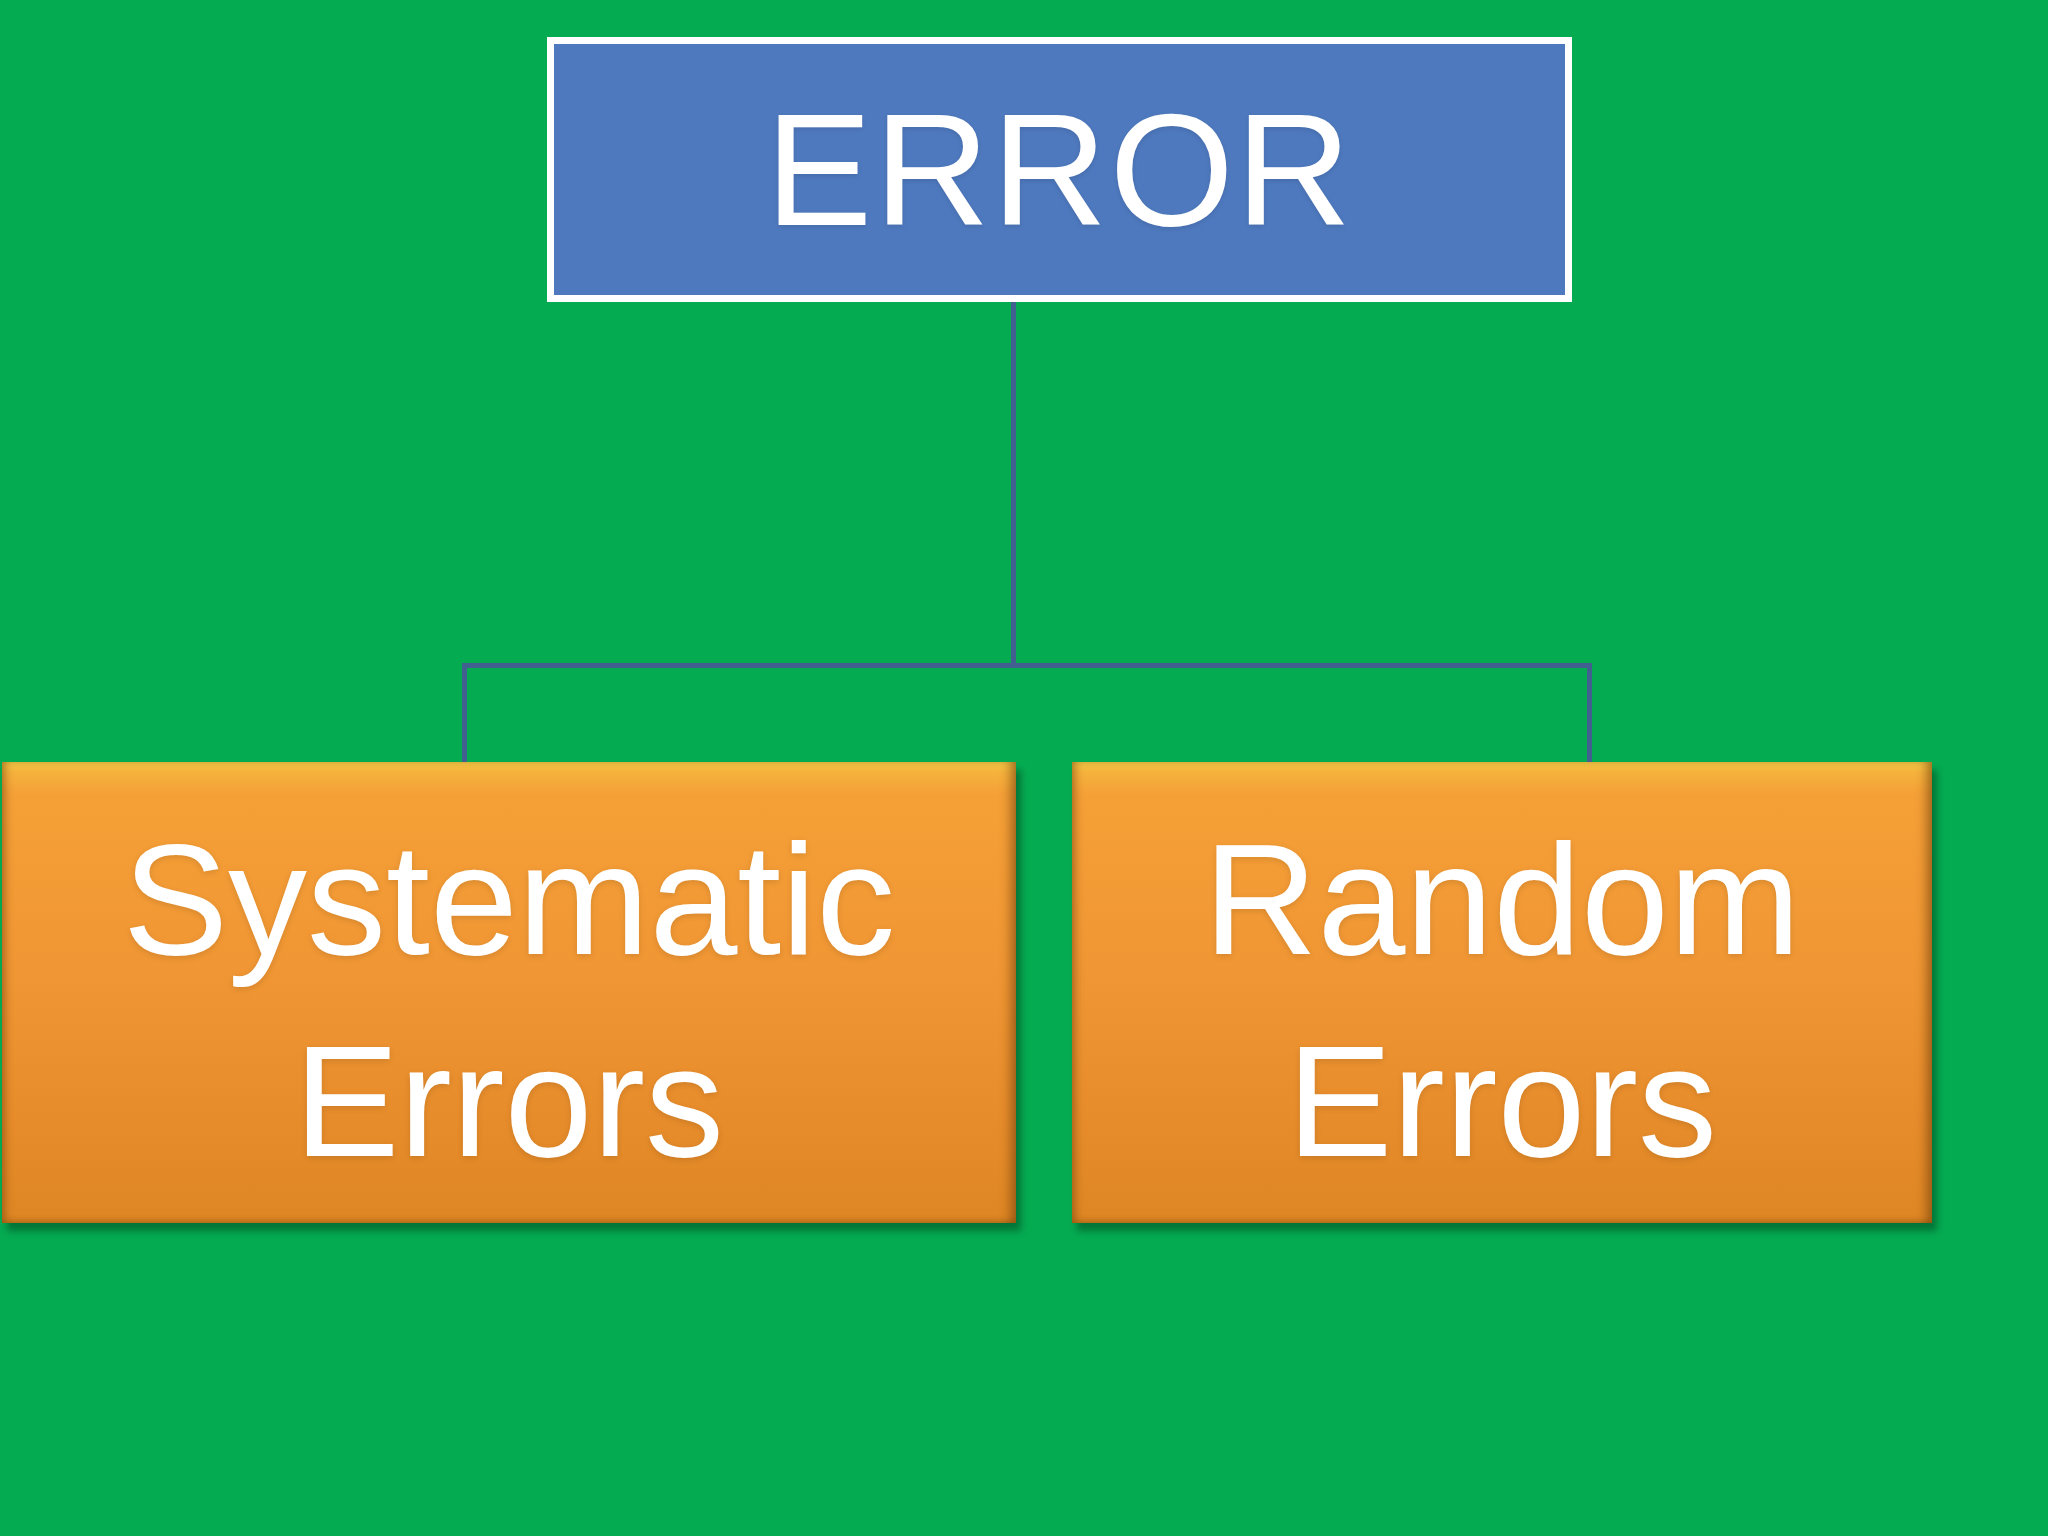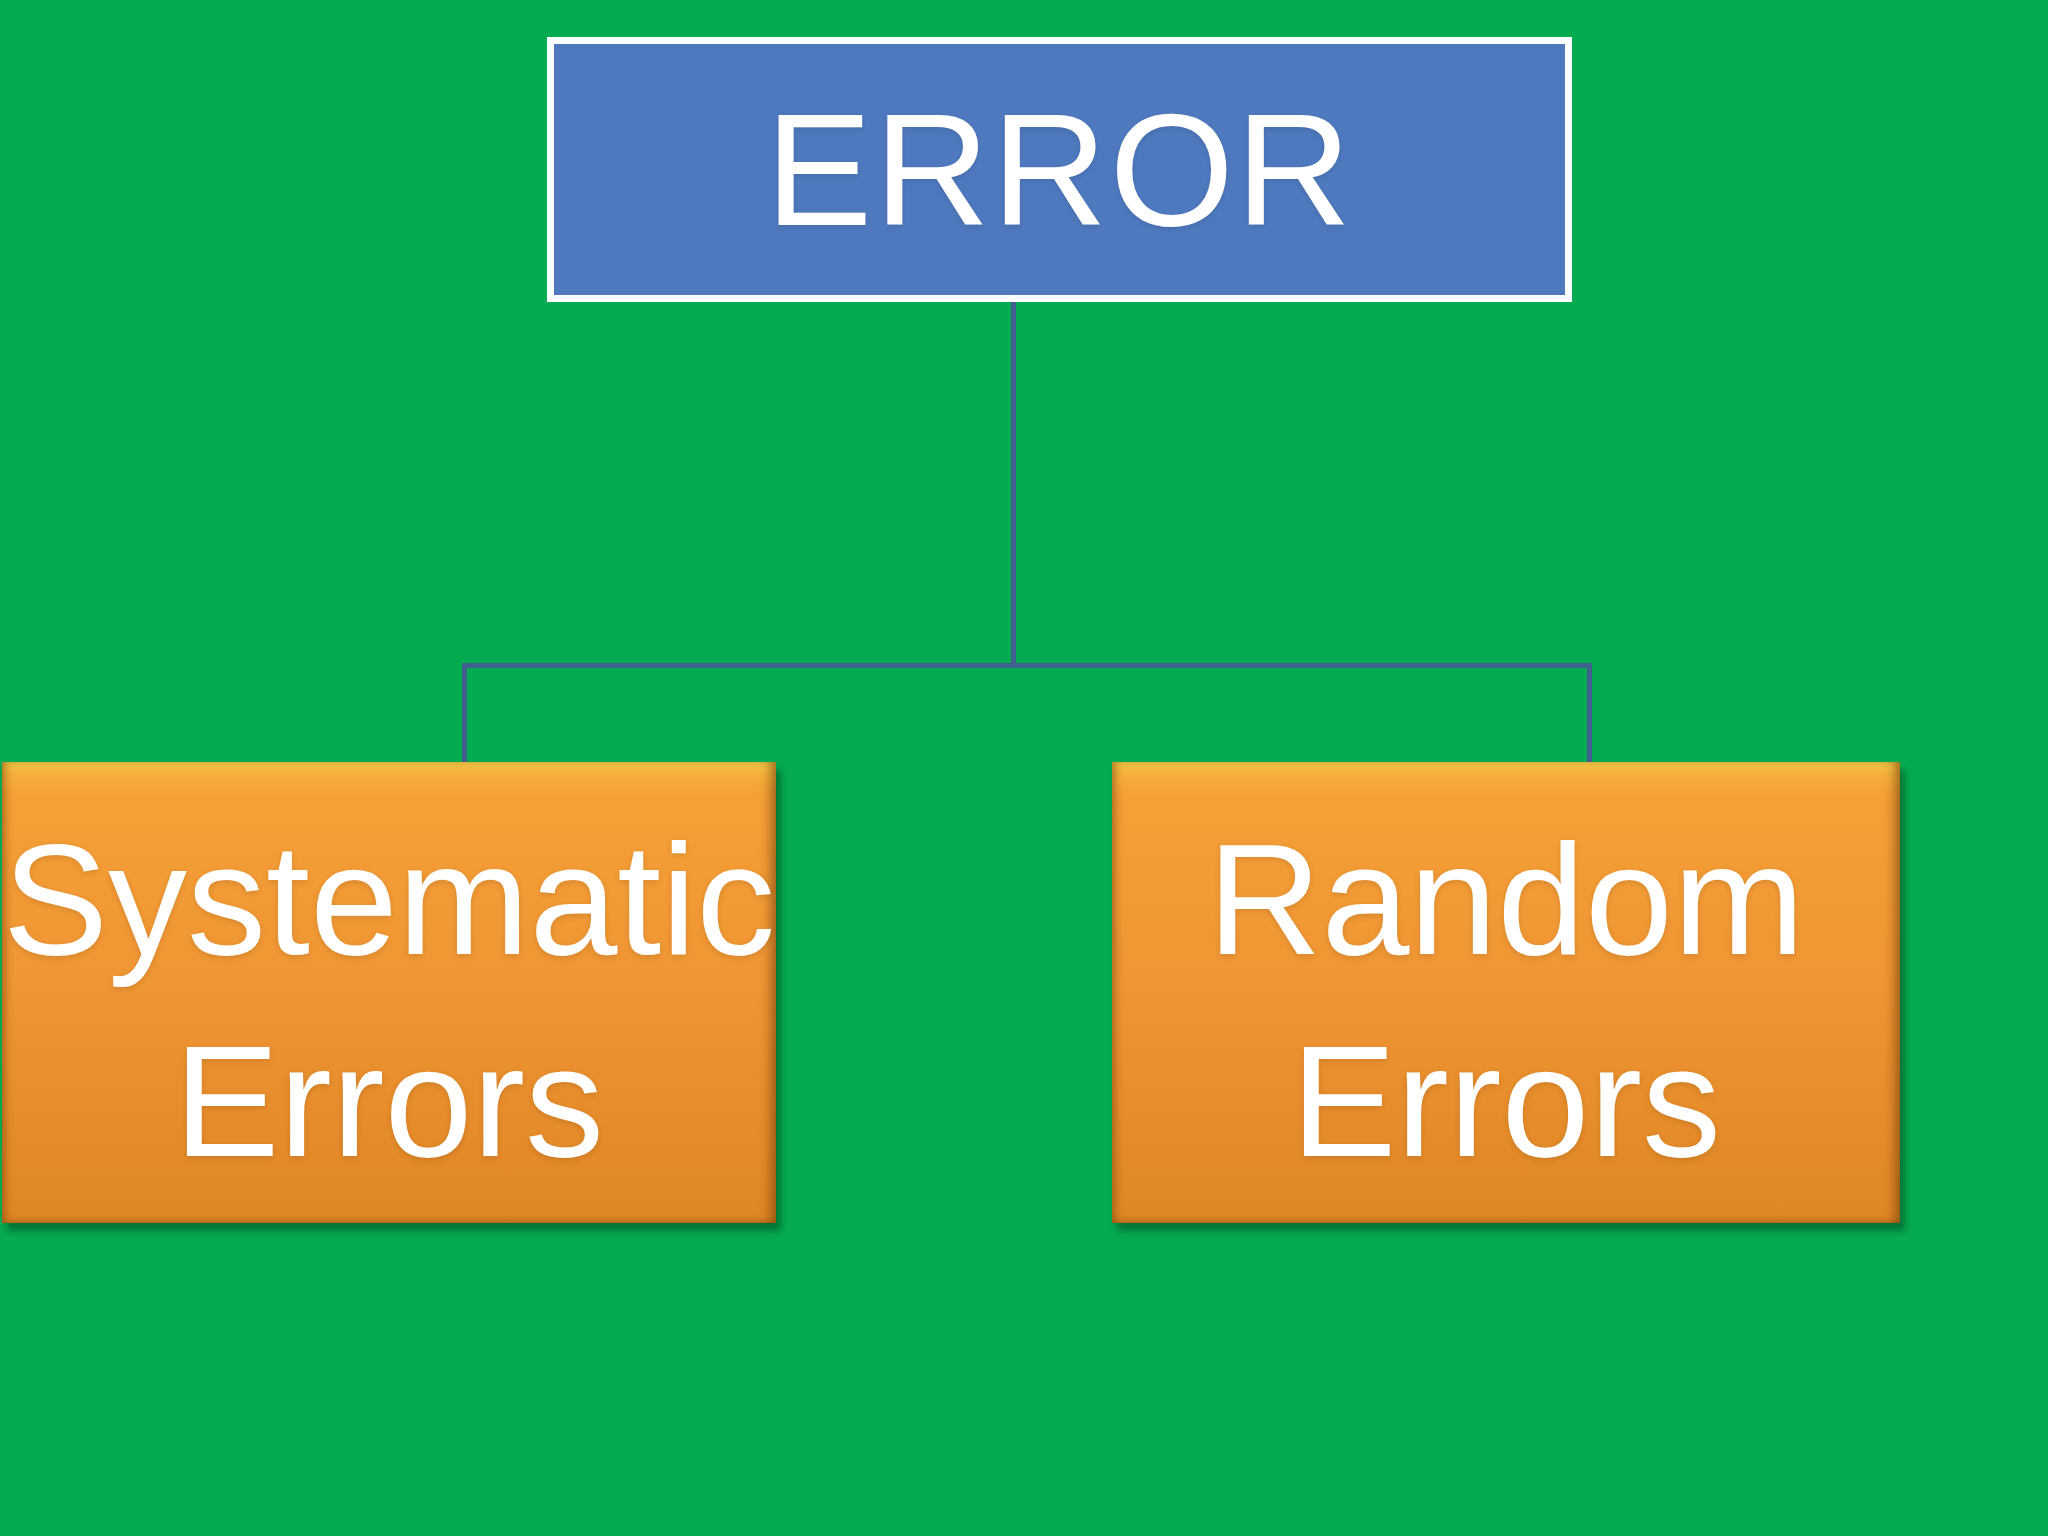--- a/index.html
+++ b/index.html
@@ -68,22 +68,22 @@
       inset 7px 0 9px -4px rgba(115, 68, 12, 0.55),
       inset -10px 0 11px -5px rgba(105, 60, 10, 0.60),
       inset 0 -5px 7px -4px rgba(115, 68, 12, 0.35),
       5px 8px 7px rgba(0, 0, 0, 0.32);
     display: flex;
     flex-direction: column;
     align-items: center;
     justify-content: center;
     padding-top: 14px;
   }
-  .node-child-left  { left: 2px;    width: 774px; }
-  .node-child-right { left: 1112px; width: 788px; }
+  .node-child-left  { left: 2px;    width: 1014px; }
+  .node-child-right { left: 1072px; width: 860px; }
   .node-child .line {
     display: block;
     color: var(--label-text, #FFFFFF);
     font-size: 158px;
     line-height: 202px;
     white-space: nowrap;
     text-shadow: 0 2px 6px rgba(0,0,0,0.12);
     text-align: center;
   }
 </style>

